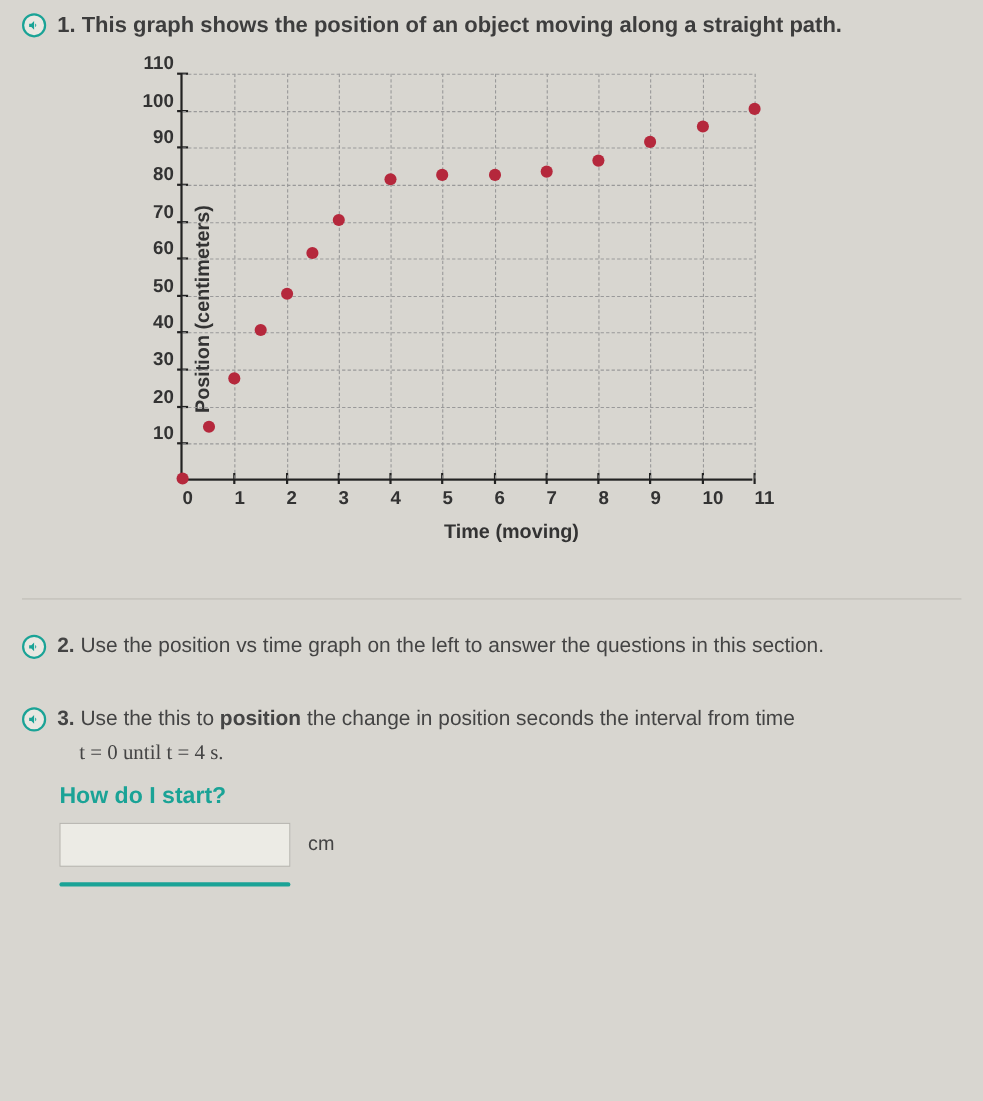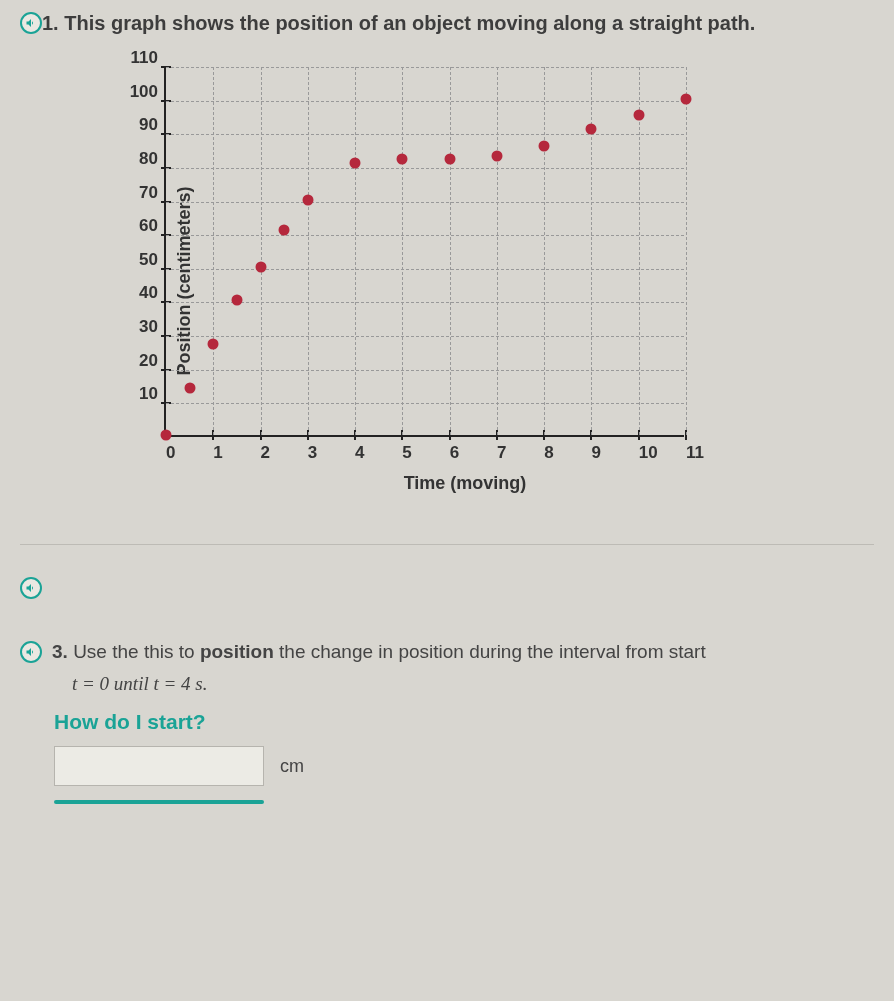--- a/index.html
+++ b/index.html
@@ -7,20 +7,21 @@
     font-family: -apple-system, BlinkMacSystemFont, "Segoe UI", Arial, sans-serif;
     background: #d8d6d0;
     width: 894px;
     height: 1001px;
     padding: 10px 0 0 20px;
     color: #444;
   }
   .question {
     display: flex;
     align-items: flex-start;
+    gap: 10px;
     margin-bottom: 18px;
   }
   .audio-icon {
     width: 22px;
     height: 22px;
     border-radius: 50%;
     border: 2px solid #1aa396;
     display: flex;
     align-items: center;
     justify-content: center;
@@ -128,21 +129,21 @@
   }
   .sub-q {
     display: flex;
     align-items: flex-start;
     gap: 10px;
     margin: 0 20px 40px 0;
   }
   .sub-q .q-text { font-size: 19px; font-weight: 500; color: #444; }
   .sub-q .q-text .q-num { font-weight: 600; }
   .bold-word { font-weight: 700; }
-  .math { font-style: italic; font-family: "Times New Roman", serif; }
+  .math { font-family: "Times New Roman", serif; }
   .how-start {
     color: #1aa396;
     font-size: 21px;
     font-weight: 600;
     margin: 14px 0 12px 34px;
     cursor: pointer;
   }
   .answer-row {
     display: flex;
     align-items: center;
@@ -280,31 +281,35 @@
 </div>
 
 <hr class="divider">
 
 <div class="sub-q">
   <div class="audio-icon">
     <svg viewBox="0 0 24 24" fill="#1aa396">
         <path d="M3 9v6h4l5 5V4L7 9H3zm13 3a4 4 0 0 0-2-3.5v7A4 4 0 0 0 16 12z"></path>
       </svg>
   </div>
+  <div class="q-text">
+    <span class="q-num">2.</span>
+    <span>Use the position vs time graph on the left to answer the questions in this section.</span>
+  </div>
 </div>
 
 <div class="sub-q" style="margin-bottom:6px">
   <div class="audio-icon">
     <svg viewBox="0 0 24 24" fill="#1aa396">
         <path d="M3 9v6h4l5 5V4L7 9H3zm13 3a4 4 0 0 0-2-3.5v7A4 4 0 0 0 16 12z"></path>
       </svg>
   </div>
   <div class="q-text">
     <span class="q-num">3.</span>
-    <span>Use the this to </span><span class="bold-word">position</span><span> the change in position during the interval from start</span>
+    <span>Use the this to </span><span class="bold-word">position</span><span> the change in position seconds the interval from time</span>
     <br>
     <span class="math" style="margin-left:20px; display:inline-block; margin-top:6px">t = 0 until t = 4 s.</span>
   </div>
 </div>
 
 <div class="how-start">How do I start?</div>
 
 <div class="answer-row">
   <input class="answer-input" type="text" value="" style="">
   <span class="unit">cm</span>

